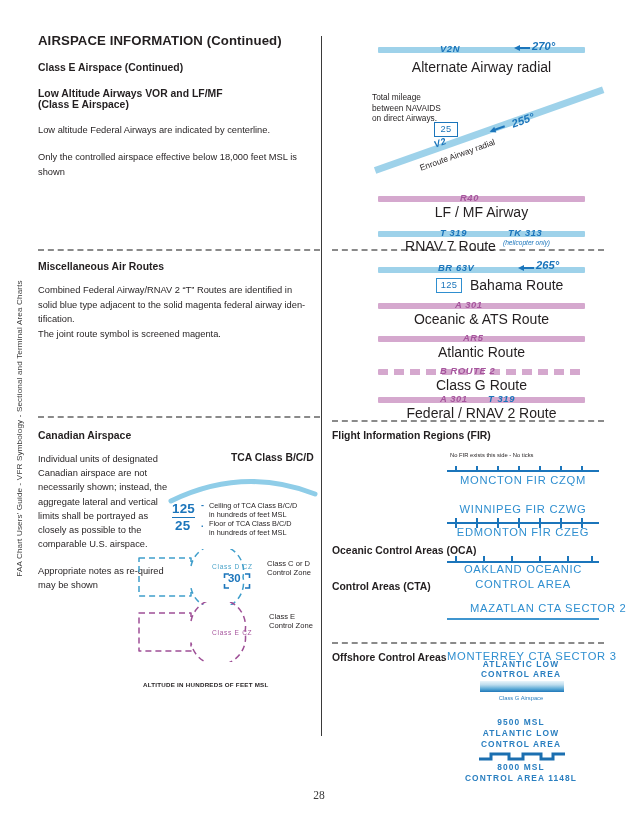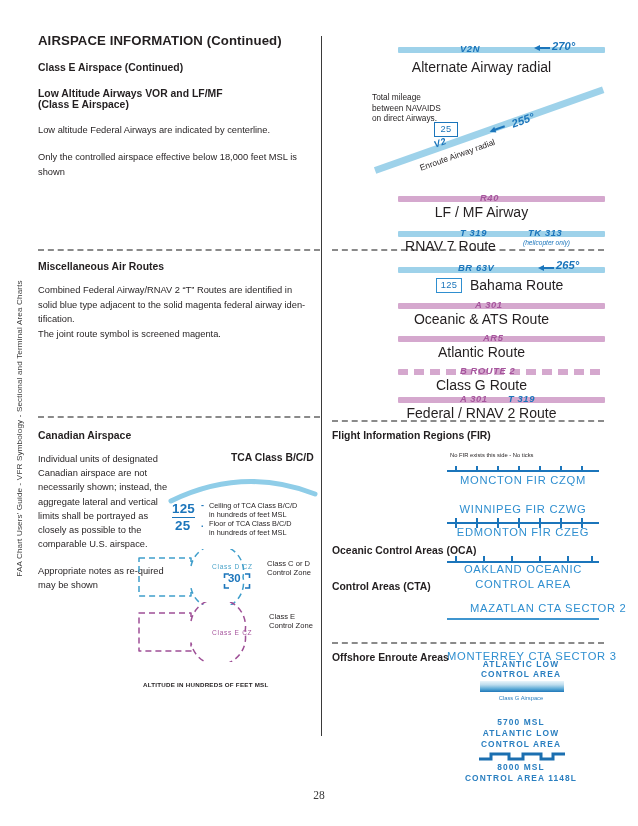--- a/index.html
+++ b/index.html
@@ -88,21 +88,21 @@
   }
   .cap-l {
     position: absolute;
     font-size: 7.3px;
     line-height: 9.2px;
     color: #231f20;
     text-align: left;
   }
 
   
-  .awy-wrap { position: absolute; margin-left: 20px; }
+  .awy-wrap { position: absolute; }
   .awy-line {
     position: absolute;
     left: 0;
     width: 100%;
     border-radius: 1px;
   }
   .awy-blue   { background: #9ed2ea; height: 6px; }
   .awy-mag    { background: #d5a8ce; height: 6px; }
   .awy-mag-dash {
     height: 6px;
@@ -493,28 +493,28 @@
   <div class="fir-txt" style="left:447px; top:578px; width:152px;">CONTROL AREA</div>
 
   <div class="h2" style="left:332px; top:581px;">Control Areas (CTA)</div>
 
   <div class="fir-txt" style="left:447px; top:602px; width:152px;padding-left:23px;">MAZATLAN CTA  SECTOR 2</div>
   <div class="cta-bar" style="left:447px; top:618px; width:152px;"></div>
   <div class="fir-txt" style="left:447px; top:650px; width:148px;">MONTERREY CTA  SECTOR 3</div>
 
   <div class="hdash" style="left:332px; top:642px; width:272px;"></div>
 
-  <div class="h2" style="left:332px; top:652px;">Offshore Enroute Areas</div>
+  <div class="h2" style="left:332px; top:652px;">Offshore Control Areas</div>
 
   <div class="off-txt" style="left:465px; top:659px; width:112px;">ATLANTIC LOW</div>
   <div class="off-txt" style="left:465px; top:669px; width:112px;">CONTROL AREA</div>
   <div class="grad-bar" style="left:480px; top:681px; width:84px; height:11px;"></div>
   <div class="classg-note" style="left:465px; top:695px; width:112px;">Class G Airspace</div>
 
-  <div class="off-txt" style="left:465px; top:717px; width:112px;">5700 MSL</div>
+  <div class="off-txt" style="left:465px; top:717px; width:112px;">9500 MSL</div>
   <div class="off-txt" style="left:465px; top:728px; width:112px;">ATLANTIC LOW</div>
   <div class="off-txt" style="left:465px; top:739px; width:112px;">CONTROL AREA</div>
 
   <div style="position:absolute; left:479px; top:749px;">
     <svg width="86" height="12" viewBox="0 0 86 12">
       <path d="M0 8 L12 8 L12 3 L30 3 L30 8 L44 8 L44 3 L62 3 L62 8 L74 8 L74 3 L86 3" fill="none" stroke="#1b6fb0" stroke-width="3"></path>
     </svg>
   </div>
 
   <div class="off-txt" style="left:465px; top:762px; width:112px;">8000 MSL</div>

